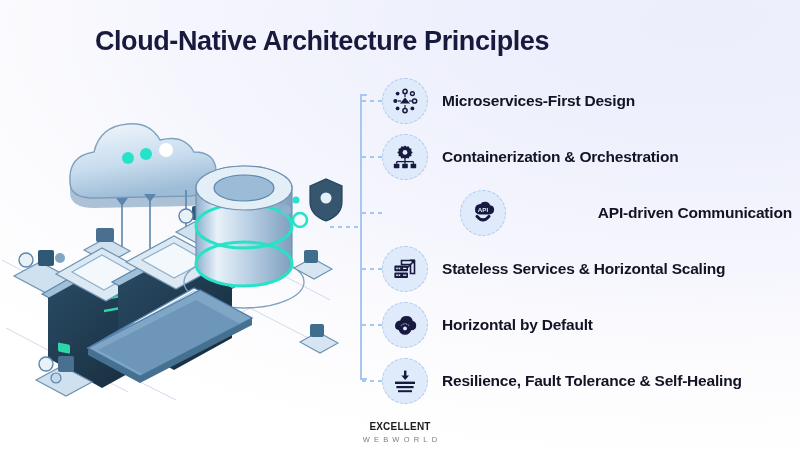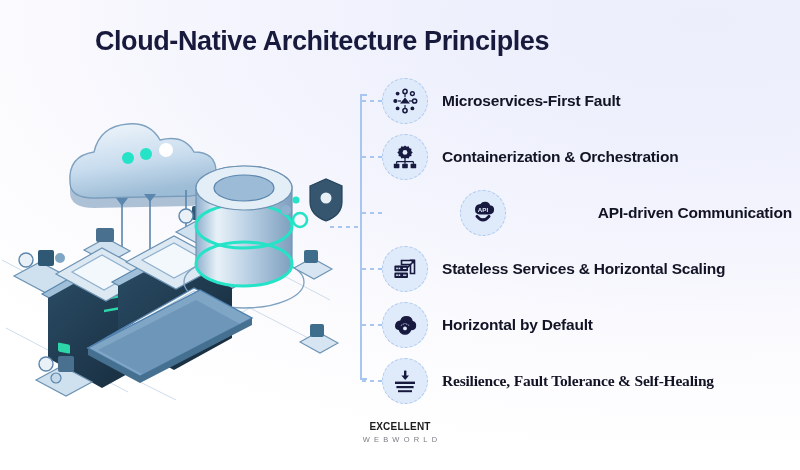--- a/index.html
+++ b/index.html
@@ -252,21 +252,21 @@
             <circle cx="20.4" cy="20.4" r="1.9"></circle>
           </g>
           <g stroke="#17193f" stroke-width="1.2">
             <path d="M13 6 v3"></path>
               <path d="M13 17 v3"></path>
             <path d="M6 13 h3"></path>
               <path d="M17 13 h3"></path>
           </g>
         </svg>
       </div>
-      <div class="label">Microservices-First Fault</div>
+      <div class="label">Microservices-First Design</div>
     </div>
 
     <div class="row" style="top:56px;">
       <div class="connector"></div>
       <div class="badge">
         <svg width="26" height="26" viewBox="0 0 26 26">
           <g fill="#17193f">
             <path d="M13 1.5 l1.6 1.3 2-.5 .9 1.9 2 .6 -.3 2.1 1.5 1.5 -1.5 1.5 .3 2.1 -2 .6 -.9 1.9 -2-.5 -1.6 1.3 -1.6-1.3 -2 .5 -.9-1.9 -2-.6 .3-2.1 -1.5-1.5 1.5-1.5 -.3-2.1 2-.6 .9-1.9 2 .5 z"></path>
           </g>
           <circle cx="13" cy="8.4" r="2.4" fill="#dfeafb"></circle>
@@ -329,21 +329,21 @@
           <path d="M3 14 q0-5 5.2-5.6 q1.4-4.4 6.2-4.4 q5.4 0 6.4 5 q3.4 .6 3.4 4.4 q0 4.6-5 4.8 l-11.6 0 q-4.6-.2-4.6-4.2 z" fill="#17193f"></path>
           <circle cx="13" cy="16.4" r="6.4" fill="#17193f"></circle>
           <circle cx="13" cy="16.4" r="5" fill="#dfeafb"></circle>
           <path d="M13 11.6 l1.3 1 1.6-.4 .7 1.5 1.6 .5 -.2 1.7 1.2 1.2 -1.2 1.2 .2 1.7 -1.6 .5 -.7 1.5 -1.6-.4 -1.3 1 -1.3-1 -1.6 .4 -.7-1.5 -1.6-.5 .2-1.7 -1.2-1.2 1.2-1.2 -.2-1.7 1.6-.5 .7-1.5 1.6 .4 z" fill="#17193f"></path>
           <circle cx="13" cy="16.4" r="1.9" fill="#dfeafb"></circle>
         </svg>
       </div>
       <div class="label">Horizontal by Default</div>
     </div>
 
-    <div class="row" style="top:280px;font-family:Liberation Serif, serif;">
+    <div class="row" style="top:280px;">
       <div class="connector"></div>
       <div class="badge">
         <svg width="26" height="26" viewBox="0 0 26 26">
           <g fill="#17193f">
             <rect x="12" y="2.6" width="2.4" height="6" rx="0.6"></rect>
             <path d="M9.4 7.6 h7.6 l-3.8 4.4 z"></path>
             <path d="M3 13.6 h20 v2.4 h-20 z"></path>
             <path d="M4.4 18 h17.2 v2.2 h-17.2 z"></path>
             <path d="M6 22.2 h14 v2 h-14 z"></path>
           </g>

